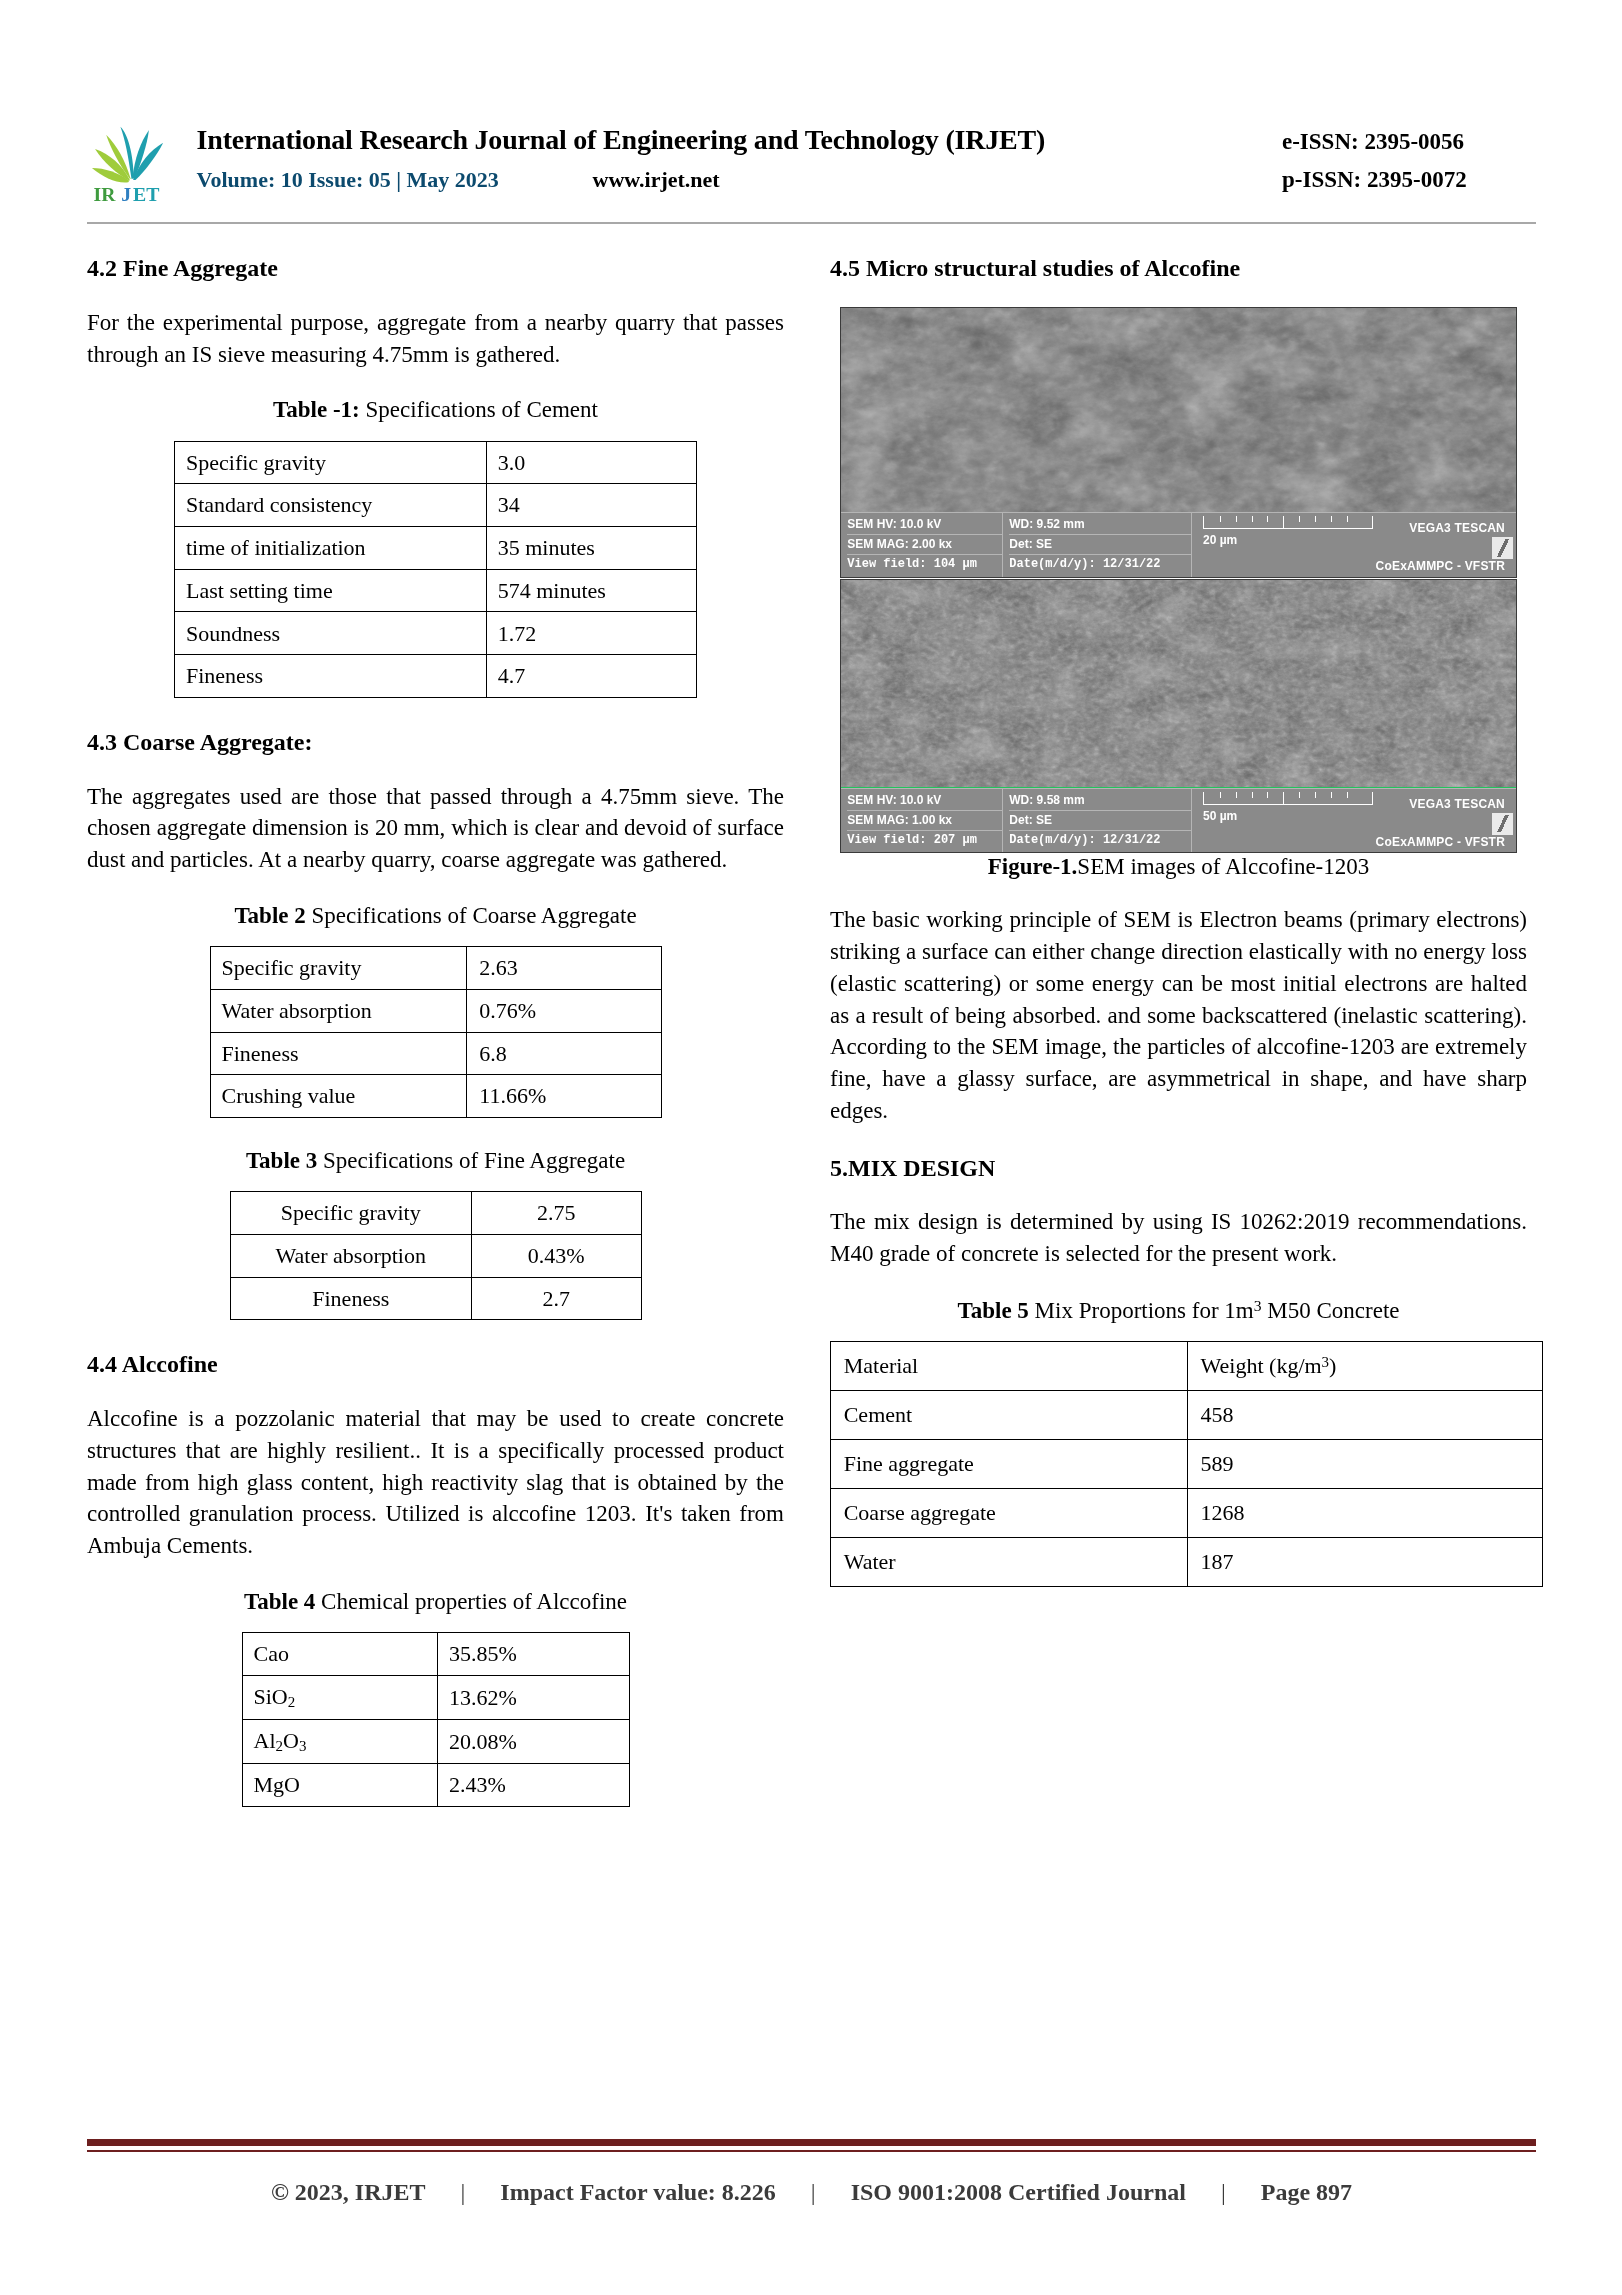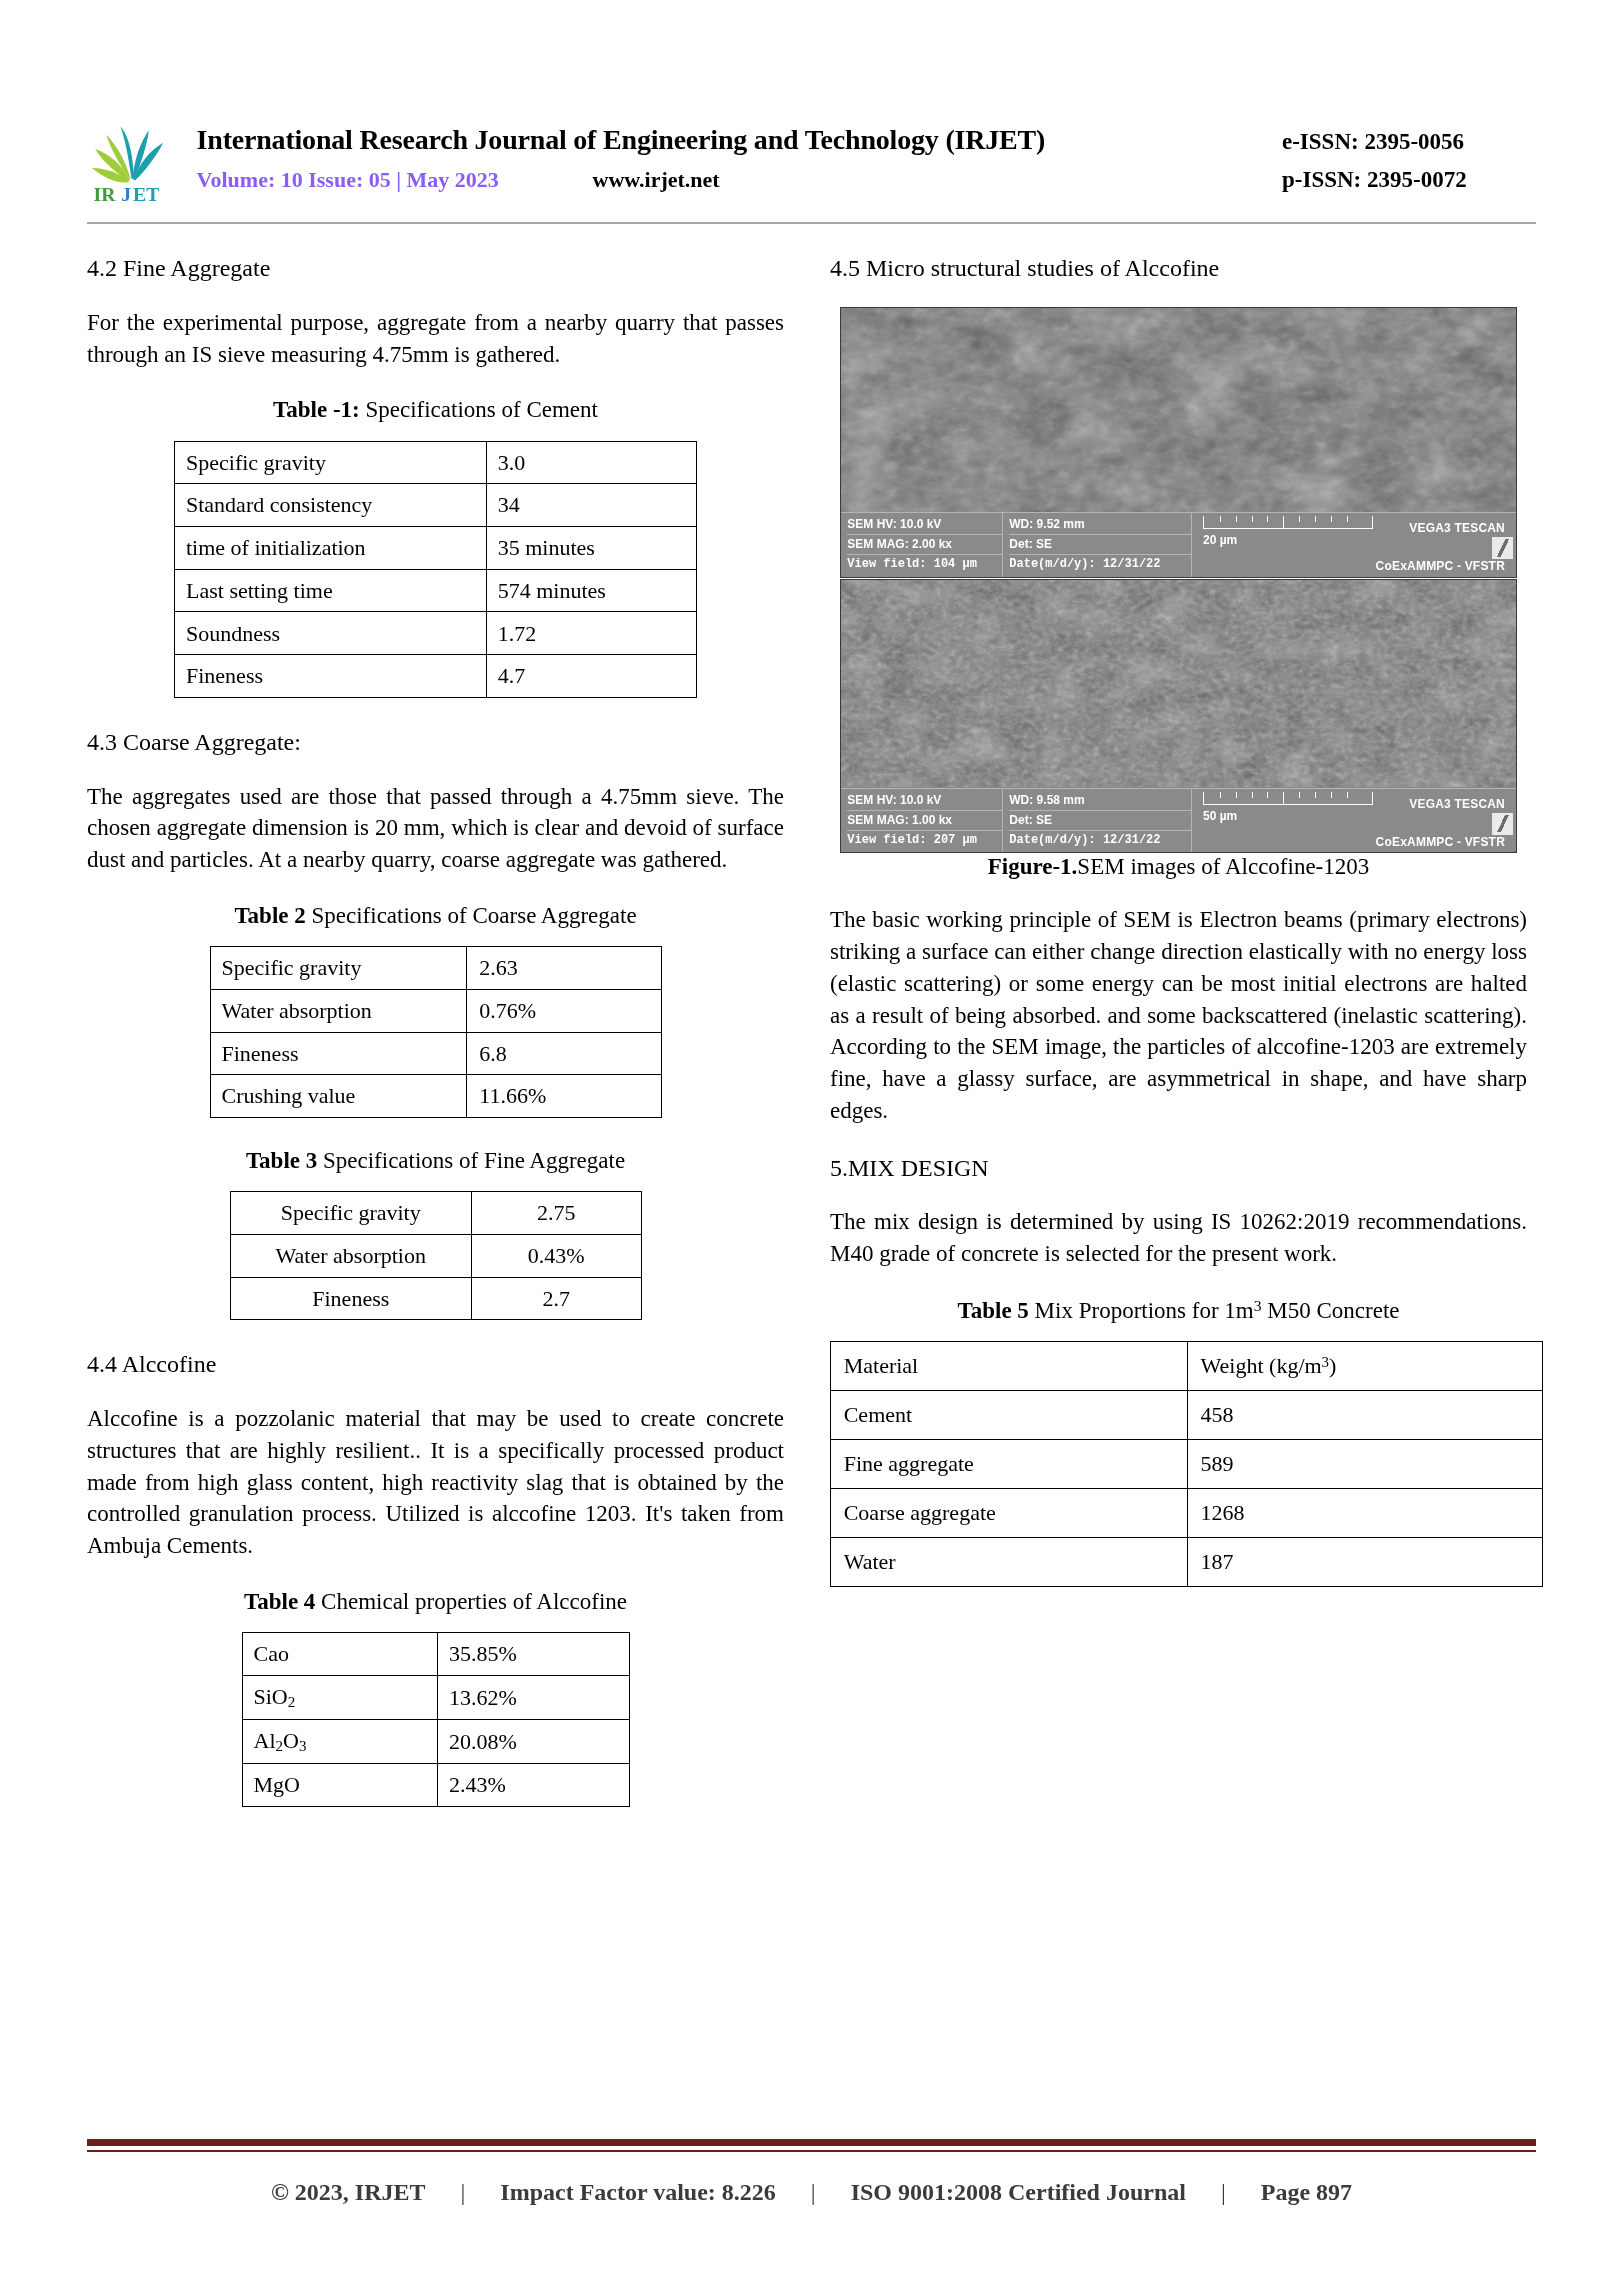--- a/index.html
+++ b/index.html
@@ -43,21 +43,21 @@
     flex:1 1 auto;
   }
   .eissn,.pissn{
     font-weight:bold;font-size:23px;
     white-space:nowrap;
     width:254px;text-align:left;
     flex:0 0 auto;
   }
   .volume{
     font-weight:bold;font-size:22px;
-    color:#8b5cf6;white-space:nowrap;
+    color:#0c4a6e;white-space:nowrap;
     width:396px;flex:0 0 auto;
   }
   .weburl{
     font-weight:bold;font-size:22px;
     white-space:nowrap;
     flex:1 1 auto;
   }
   .header-rule{
     margin-top:16px;
     border-top:2.4px solid #a8a8a8;
@@ -67,21 +67,21 @@
   
   .columns{
     display:flex;
     margin-top:30px;
     gap:46px;
   }
   .col{width:697px;flex:0 0 auto;}
 
   h3.sec{
     font-family:"Liberation Serif", serif;
-    font-weight:normal;
+    font-weight:bold;
     font-size:24px;
     margin:0 0 24px 0;
     line-height:1.2;
   }
   p.body{
     font-size:23px;
     line-height:1.38;
     text-align:justify;
     margin:0 0 27px 0;
     hyphens:none;

